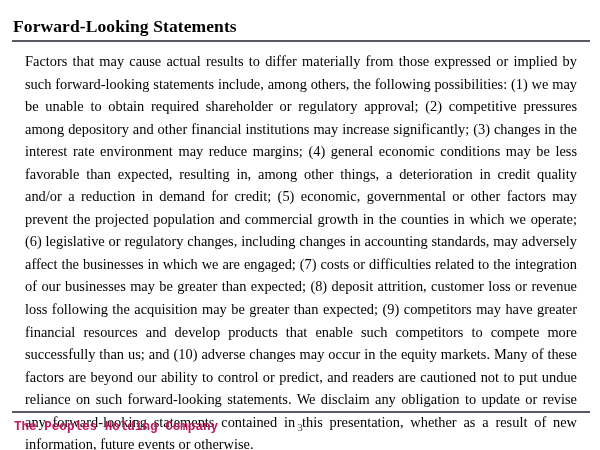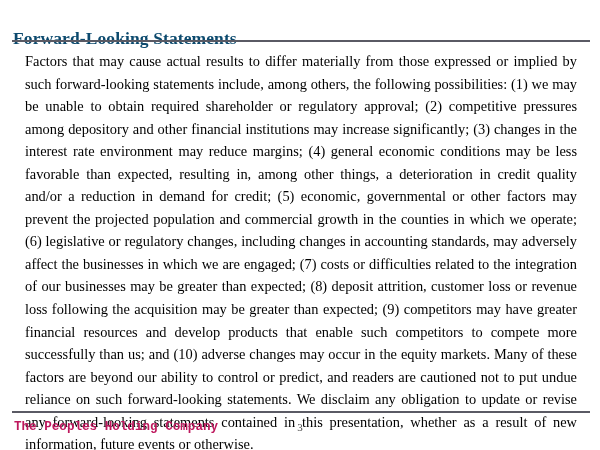--- a/index.html
+++ b/index.html
@@ -25,27 +25,27 @@
   .title-block {
     position: absolute;
     left: 0;
     top: 16px;
     width: 600px;
     height: 26px;
   }
   .slide-title {
     position: absolute;
     left: 13px;
-    top: 12px;
+    top: 0;
     font-family: "Liberation Serif", serif;
     font-weight: bold;
     font-size: 17.5px;
     line-height: 21px;
     letter-spacing: 0.1px;
-    color: #0c4a6e;
+    color: #000000;
     white-space: nowrap;
   }
   .title-rule {
     position: absolute;
     left: 12px;
     top: 23.5px;
     width: 578px;
     height: 2.2px;
     background: #5a5a64;
   }

